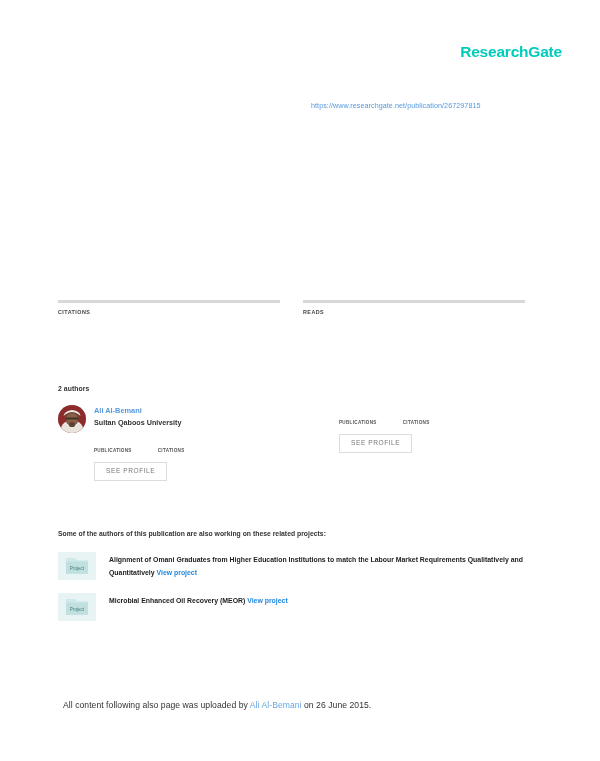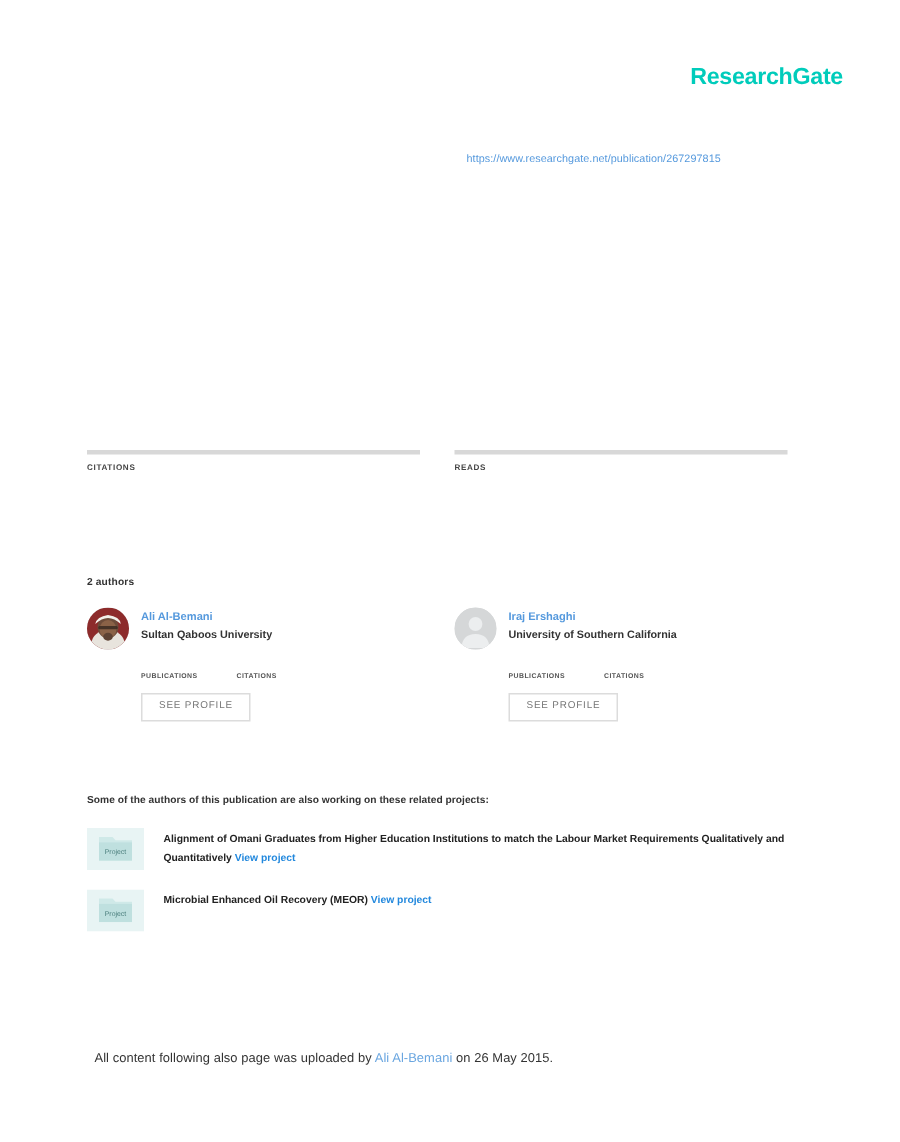--- a/index.html
+++ b/index.html
@@ -326,33 +326,20 @@
         </div>
         <div class="author-stat">
           <div class="author-stat-value"></div>
           <div class="author-stat-label">CITATIONS</div>
         </div>
       </div>
       <div class="see-profile">SEE PROFILE</div>
     </div>
 
     <div class="author">
-      <div class="author-head">
-        <div class="avatar">
-          <svg viewBox="0 0 28 28" xmlns="http://www.w3.org/2000/svg">
-            <rect width="28" height="28" fill="#d5d7d8"></rect>
-            <circle cx="14" cy="11" r="4.6" fill="#eceeef"></circle>
-            <path d="M4.6 27 Q5.2 17.6 14 17.6 Q22.8 17.6 23.4 27 Z" fill="#eceeef"></path>
-          </svg>
-        </div>
-        <div class="author-text">
-          <div class="author-name">Iraj Ershaghi</div>
-          <div class="author-affil">University of Southern California</div>
-        </div>
-      </div>
       <div class="author-stats">
         <div class="author-stat">
           <div class="author-stat-value"></div>
           <div class="author-stat-label">PUBLICATIONS</div>
         </div>
         <div class="author-stat">
           <div class="author-stat-value"></div>
           <div class="author-stat-label">CITATIONS</div>
         </div>
       </div>
@@ -390,16 +377,16 @@
       </div>
       <div class="project-text">
         <span>Microbial Enhanced Oil Recovery (MEOR)</span>
         <a class="view-project">View project</a>
       </div>
     </div>
 
   </div>
 
   <div class="footer">
-    <p><span>All content following also page was uploaded by </span><a>Ali Al-Bemani</a><span> on 26 May 2015.</span></p>
+    <p><span>All content following also page was uploaded by </span><a>Ali Al-Bemani</a><span> on 26 June 2015.</span></p>
   </div>
 
 </div>
 
 </body></html>

